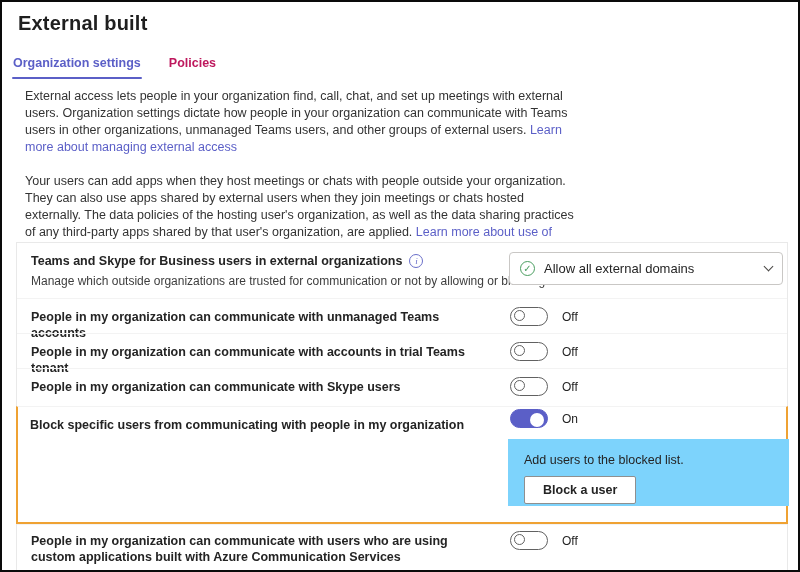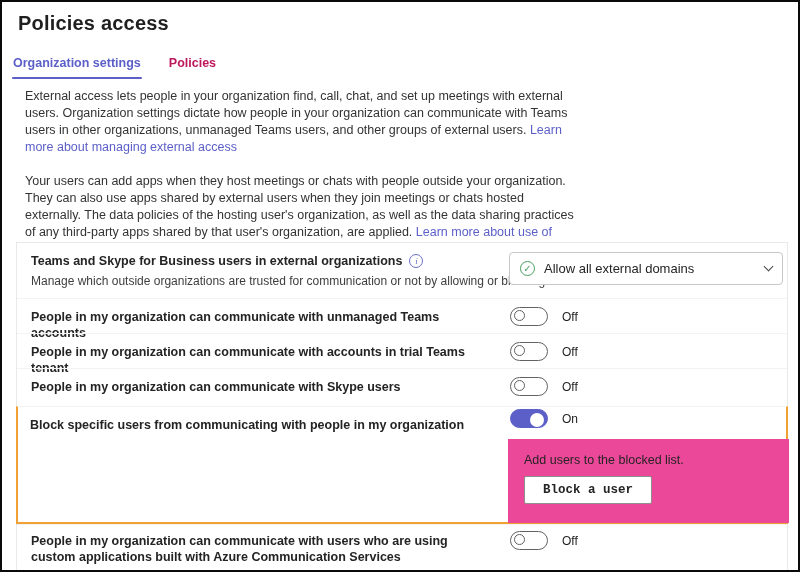--- a/index.html
+++ b/index.html
@@ -91,40 +91,40 @@
   .switch.on .knob { border:none; background:#fff; width:14px; height:14px; top:2.5px; left:auto; right:3px; }
   .state-label { font-size:12px; color:#242424; }
 
   
   .row-block {
     height:118px; padding:10px 12px;
     border:2px solid #efa233; margin:0 -1px;
   }
   .row-block .toggle-cell { left:492px; top:2px; }
   .block-panel {
-    position:absolute; left:490px; top:32px; width:281px; height:84px;
-    background:#ec4899; padding:14px 16px;
+    position:absolute; left:490px; top:32px; width:281px; height:67px;
+    background:#7dd3fc; padding:14px 16px;
   }
   .block-panel-text { font-size:12.5px; color:#242424; }
   .block-button {
     margin-top:9px; background:#fff; border:1px solid #8f8f8f; border-radius:2px;
     font-size:12.5px; font-weight:700; color:#242424; padding:6px 18px;
-    cursor:pointer; font-family:Liberation Mono, monospace;
+    cursor:pointer; font-family:Liberation Sans, sans-serif;
   }
 
   
   .row-acs { height:50px; padding:8px 14px; }
   .row-acs .toggle-cell { top:6px; }
 </style>
 </head>
 <body>
 
 <div class="page">
 
-  <div class="page-title">Policies access</div>
+  <div class="page-title">External built</div>
 
   <div class="tabs">
     <div class="tab active">Organization settings</div>
     <div class="tab inactive">Policies</div>
   </div>
 
   <div class="intro">
     <p><span>External access lets people in your organization find, call, chat, and set up meetings with external users. Organization settings dictate how people in your organization can communicate with Teams users in other organizations, unmanaged Teams users, and other groups of external users. </span><a>Learn more about managing external access</a></p>
     <p><span>Your users can add apps when they host meetings or chats with people outside your organization. They can also use apps shared by external users when they join meetings or chats hosted externally. The data policies of the hosting user's organization, as well as the data sharing practices of any third-party apps shared by that user's organization, are applied. </span><a>Learn more about use of apps by people outside your organization</a></p>
   </div>

